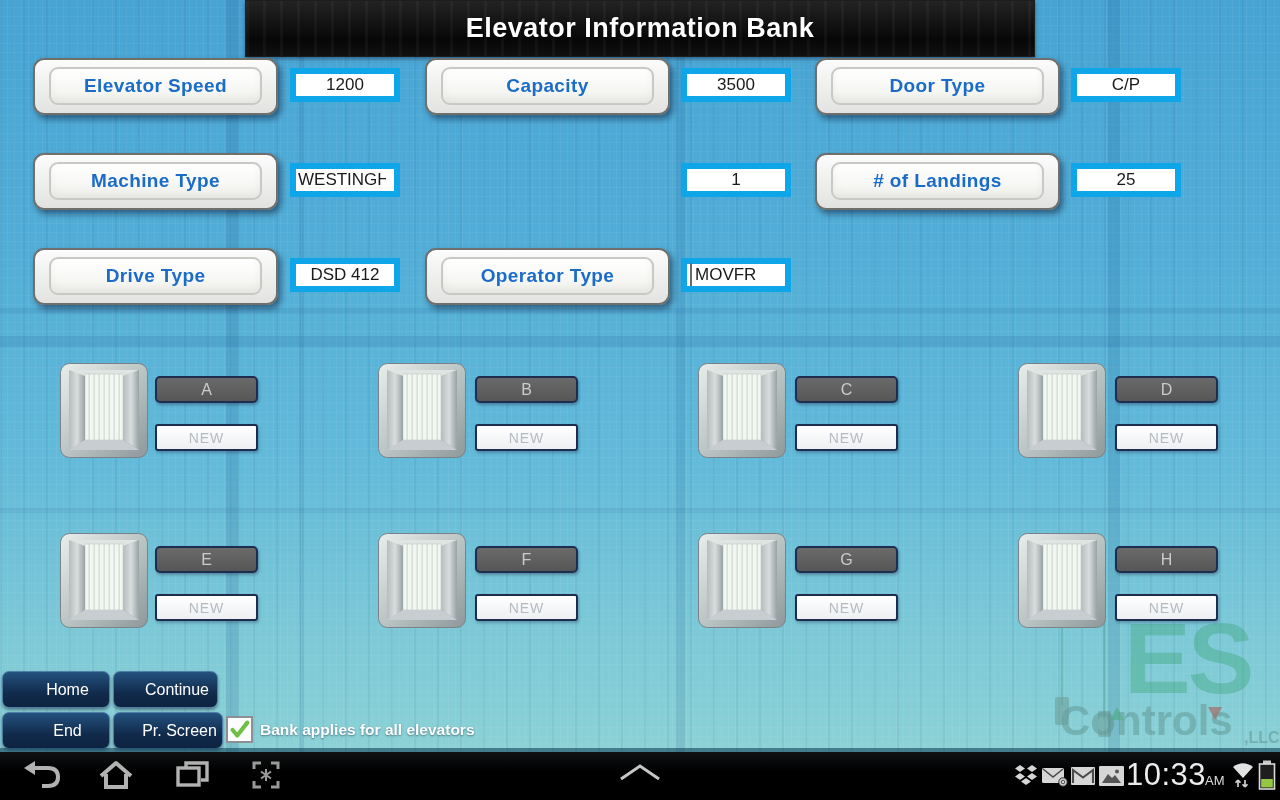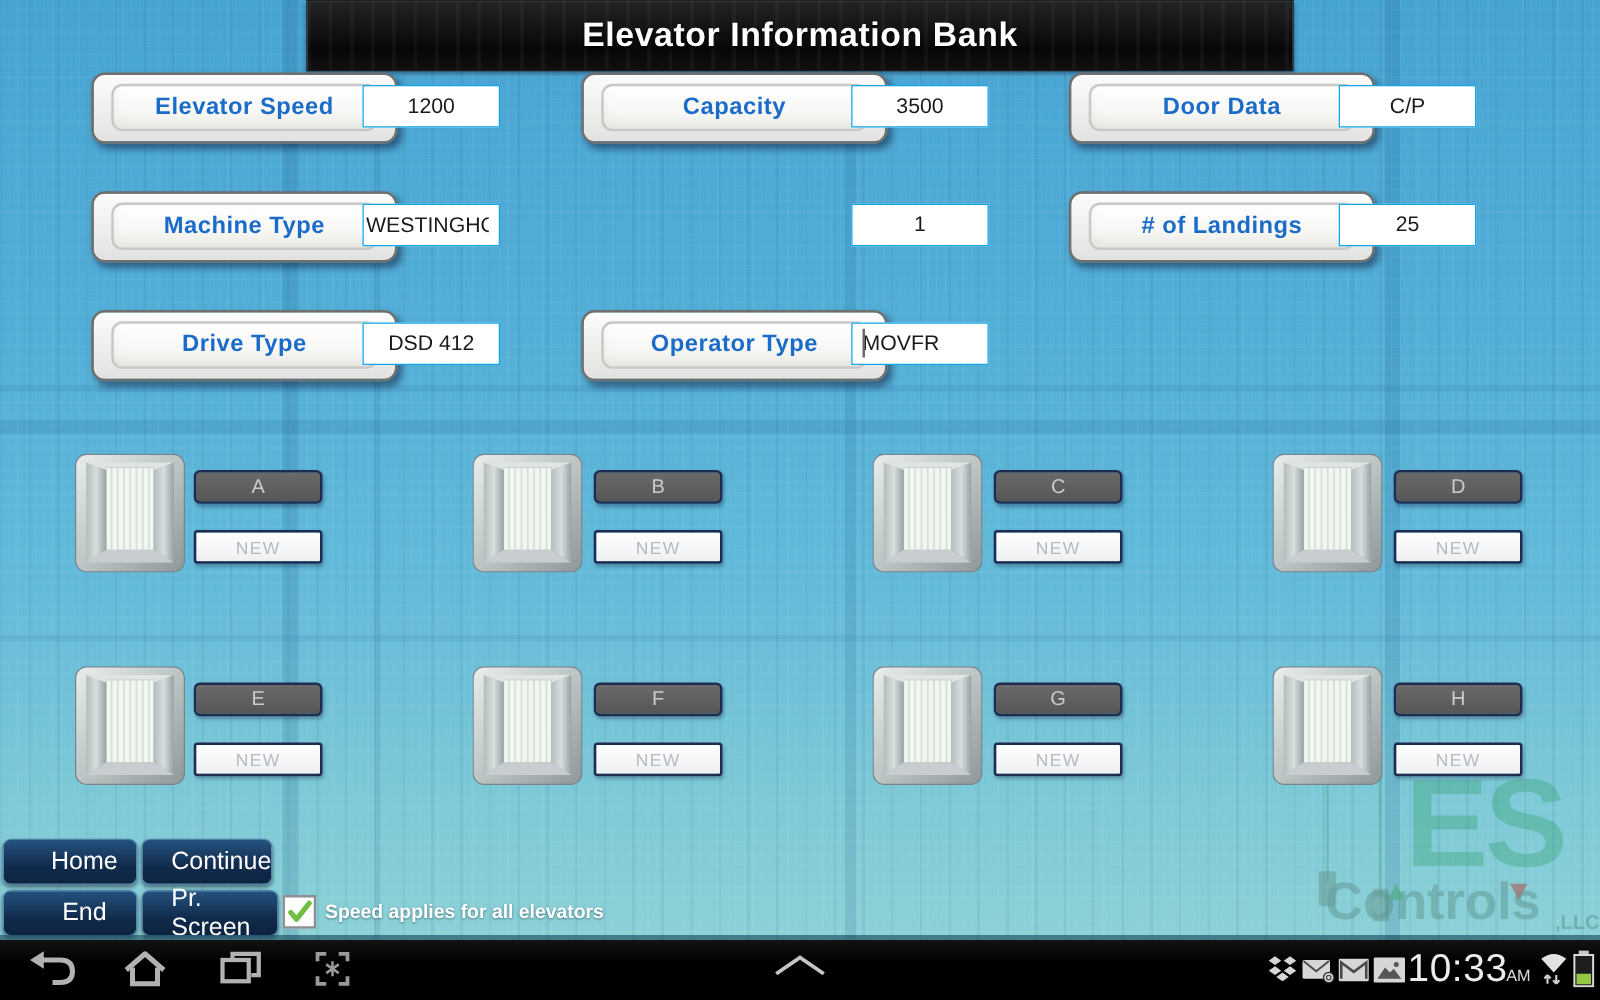--- a/index.html
+++ b/index.html
@@ -24,29 +24,29 @@
     border:1px solid #1d1d1d;box-sizing:border-box;
     box-shadow:0 2px 4px rgba(0,0,30,.4);
     display:flex;align-items:center;justify-content:center;}
   #titlebar .t{color:#fff;font-size:27px;font-weight:bold;letter-spacing:.5px;
     text-shadow:0 1px 2px #000;}
 
   
   .fbtn{position:absolute;width:245px;height:57px;border-radius:11px;z-index:2;
     background:linear-gradient(180deg,#fcfcfc,#e2e2e0);
     border:2px solid #6f6f6d;box-sizing:border-box;
-    box-shadow:3px 4px 6px rgba(0,0,30,.45), inset 0 1px 0 #fff;cursor:pointer;margin-left:40px;}
+    box-shadow:3px 4px 6px rgba(0,0,30,.45), inset 0 1px 0 #fff;cursor:pointer;}
   .fbtn .inner{position:absolute;left:14px;right:14px;top:7px;bottom:8px;
     border:2px solid #c8c8c4;border-radius:9px;
     background:linear-gradient(180deg,#ffffff,#f1f1ed);
     box-shadow:inset 0 -5px 9px rgba(0,0,0,.05);
     display:flex;align-items:center;justify-content:center;
     color:#1a6cc8;font-weight:bold;font-size:19px;letter-spacing:.4px;}
   .finput{position:absolute;width:110px;height:34px;z-index:2;box-sizing:border-box;
-    border:1px solid #0ea5e9;background:#fff;color:#1a1a1a;
+    border:6px solid #0ea5e9;background:#fff;color:#1a1a1a;
     font-family:"Liberation Sans",sans-serif;font-size:17px;text-align:center;
     padding:0 8px;border-radius:0;outline:none;}
   .finput.ta-left{text-align:left;padding-left:2px;}
   .finput.ta-left2{text-align:left;padding-left:8px;}
   #text-cursor{position:absolute;left:690px;top:263px;width:1.5px;height:23px;
     background:#6a6a6a;z-index:3;}
 
   
   .ev-ico{position:absolute;width:88px;height:95px;z-index:2;cursor:pointer;}
   .tag{position:absolute;width:103px;height:27px;z-index:2;box-sizing:border-box;
@@ -58,21 +58,21 @@
     border:2px solid #1e2c50;border-radius:3px;
     background:linear-gradient(180deg,#ffffff,#edeff1);
     display:flex;align-items:center;justify-content:center;
     color:#b5bac0;font-size:14px;letter-spacing:1px;
     box-shadow:1px 2px 3px rgba(0,0,40,.25);cursor:pointer;text-align:center;}
 
   
   .navybtn{position:absolute;height:37px;z-index:2;box-sizing:border-box;
     border:1px solid #4d7ea8;border-radius:7px;
     background:linear-gradient(180deg,#24527f,#112b4c 60%,#0d2340);
-    color:#fff;font-size:20px;display:flex;align-items:center;justify-content:center;
+    color:#fff;font-size:16px;display:flex;align-items:center;justify-content:center;
     box-shadow:0 2px 3px rgba(0,0,20,.4);cursor:pointer;padding-left:23px;}
 
   
   #allcheck{position:absolute;left:226px;top:716px;width:27px;height:27px;z-index:2;
     background:#fdfdfd;border:2px solid #8a9096;box-sizing:border-box;cursor:pointer;
     display:flex;align-items:center;justify-content:center;}
   #checklabel{position:absolute;left:260px;top:721px;z-index:2;color:#fff;
     font-weight:bold;font-size:15.5px;text-shadow:0 1px 2px rgba(0,30,50,.5);}
 
   
@@ -140,21 +140,21 @@
 
   <div class="fbtn" style="left:33px;top:58px;">
     <div class="inner">Elevator Speed</div>
   </div>
   <input class="finput" style="left: 290px; top: 68px;" value="1200">
   <div class="fbtn" style="left:425px;top:58px;">
     <div class="inner">Capacity</div>
   </div>
   <input class="finput" style="left: 681px; top: 68px;" value="3500">
   <div class="fbtn" style="left:815px;top:58px;">
-    <div class="inner">Door Data</div>
+    <div class="inner">Door Type</div>
   </div>
   <input class="finput" style="left: 1071px; top: 68px;" value="C/P">
 
   <div class="fbtn" style="left:33px;top:153px;">
     <div class="inner">Machine Type</div>
   </div>
   <input class="finput ta-left" style="left: 290px; top: 163px;" value="WESTINGHOU">
   <input class="finput" style="left: 681px; top: 163px;" value="1">
   <div class="fbtn" style="left:815px;top:153px;">
     <div class="inner"># of Landings</div>
@@ -302,21 +302,21 @@
     </div>
   <div class="navybtn" style="left:113px;top:712px;width:110px;">
       <span>Pr. Screen</span>
     </div>
 
   <div id="allcheck">
     <svg width="25" height="25" viewBox="0 0 25 25">
       <path d="M5 13 L10 19 L21 5" stroke="#6fbf44" stroke-width="4.5" fill="none" stroke-linecap="round" stroke-linejoin="round"></path>
     </svg>
   </div>
-  <div id="checklabel">Speed applies for all elevators</div>
+  <div id="checklabel">Bank applies for all elevators</div>
 
   <div id="navedge"></div>
   <div id="navbar"></div>
 
   <svg class="nicon" style="left:22px;" width="40" height="36" viewBox="0 0 40 36">
     <path d="M12 11 H26 Q36 11 36 20 Q36 29 26 29 H20" stroke="#b2b2b2" stroke-width="4" fill="none"></path>
     <polygon points="13,4 13,18 2,11" fill="#b2b2b2"></polygon>
   </svg>
   <svg class="nicon" style="left:96px;" width="40" height="36" viewBox="0 0 40 36">
     <path d="M5 19 L20 6 L35 19" stroke="#b2b2b2" stroke-width="4" fill="none" stroke-linejoin="round"></path>

